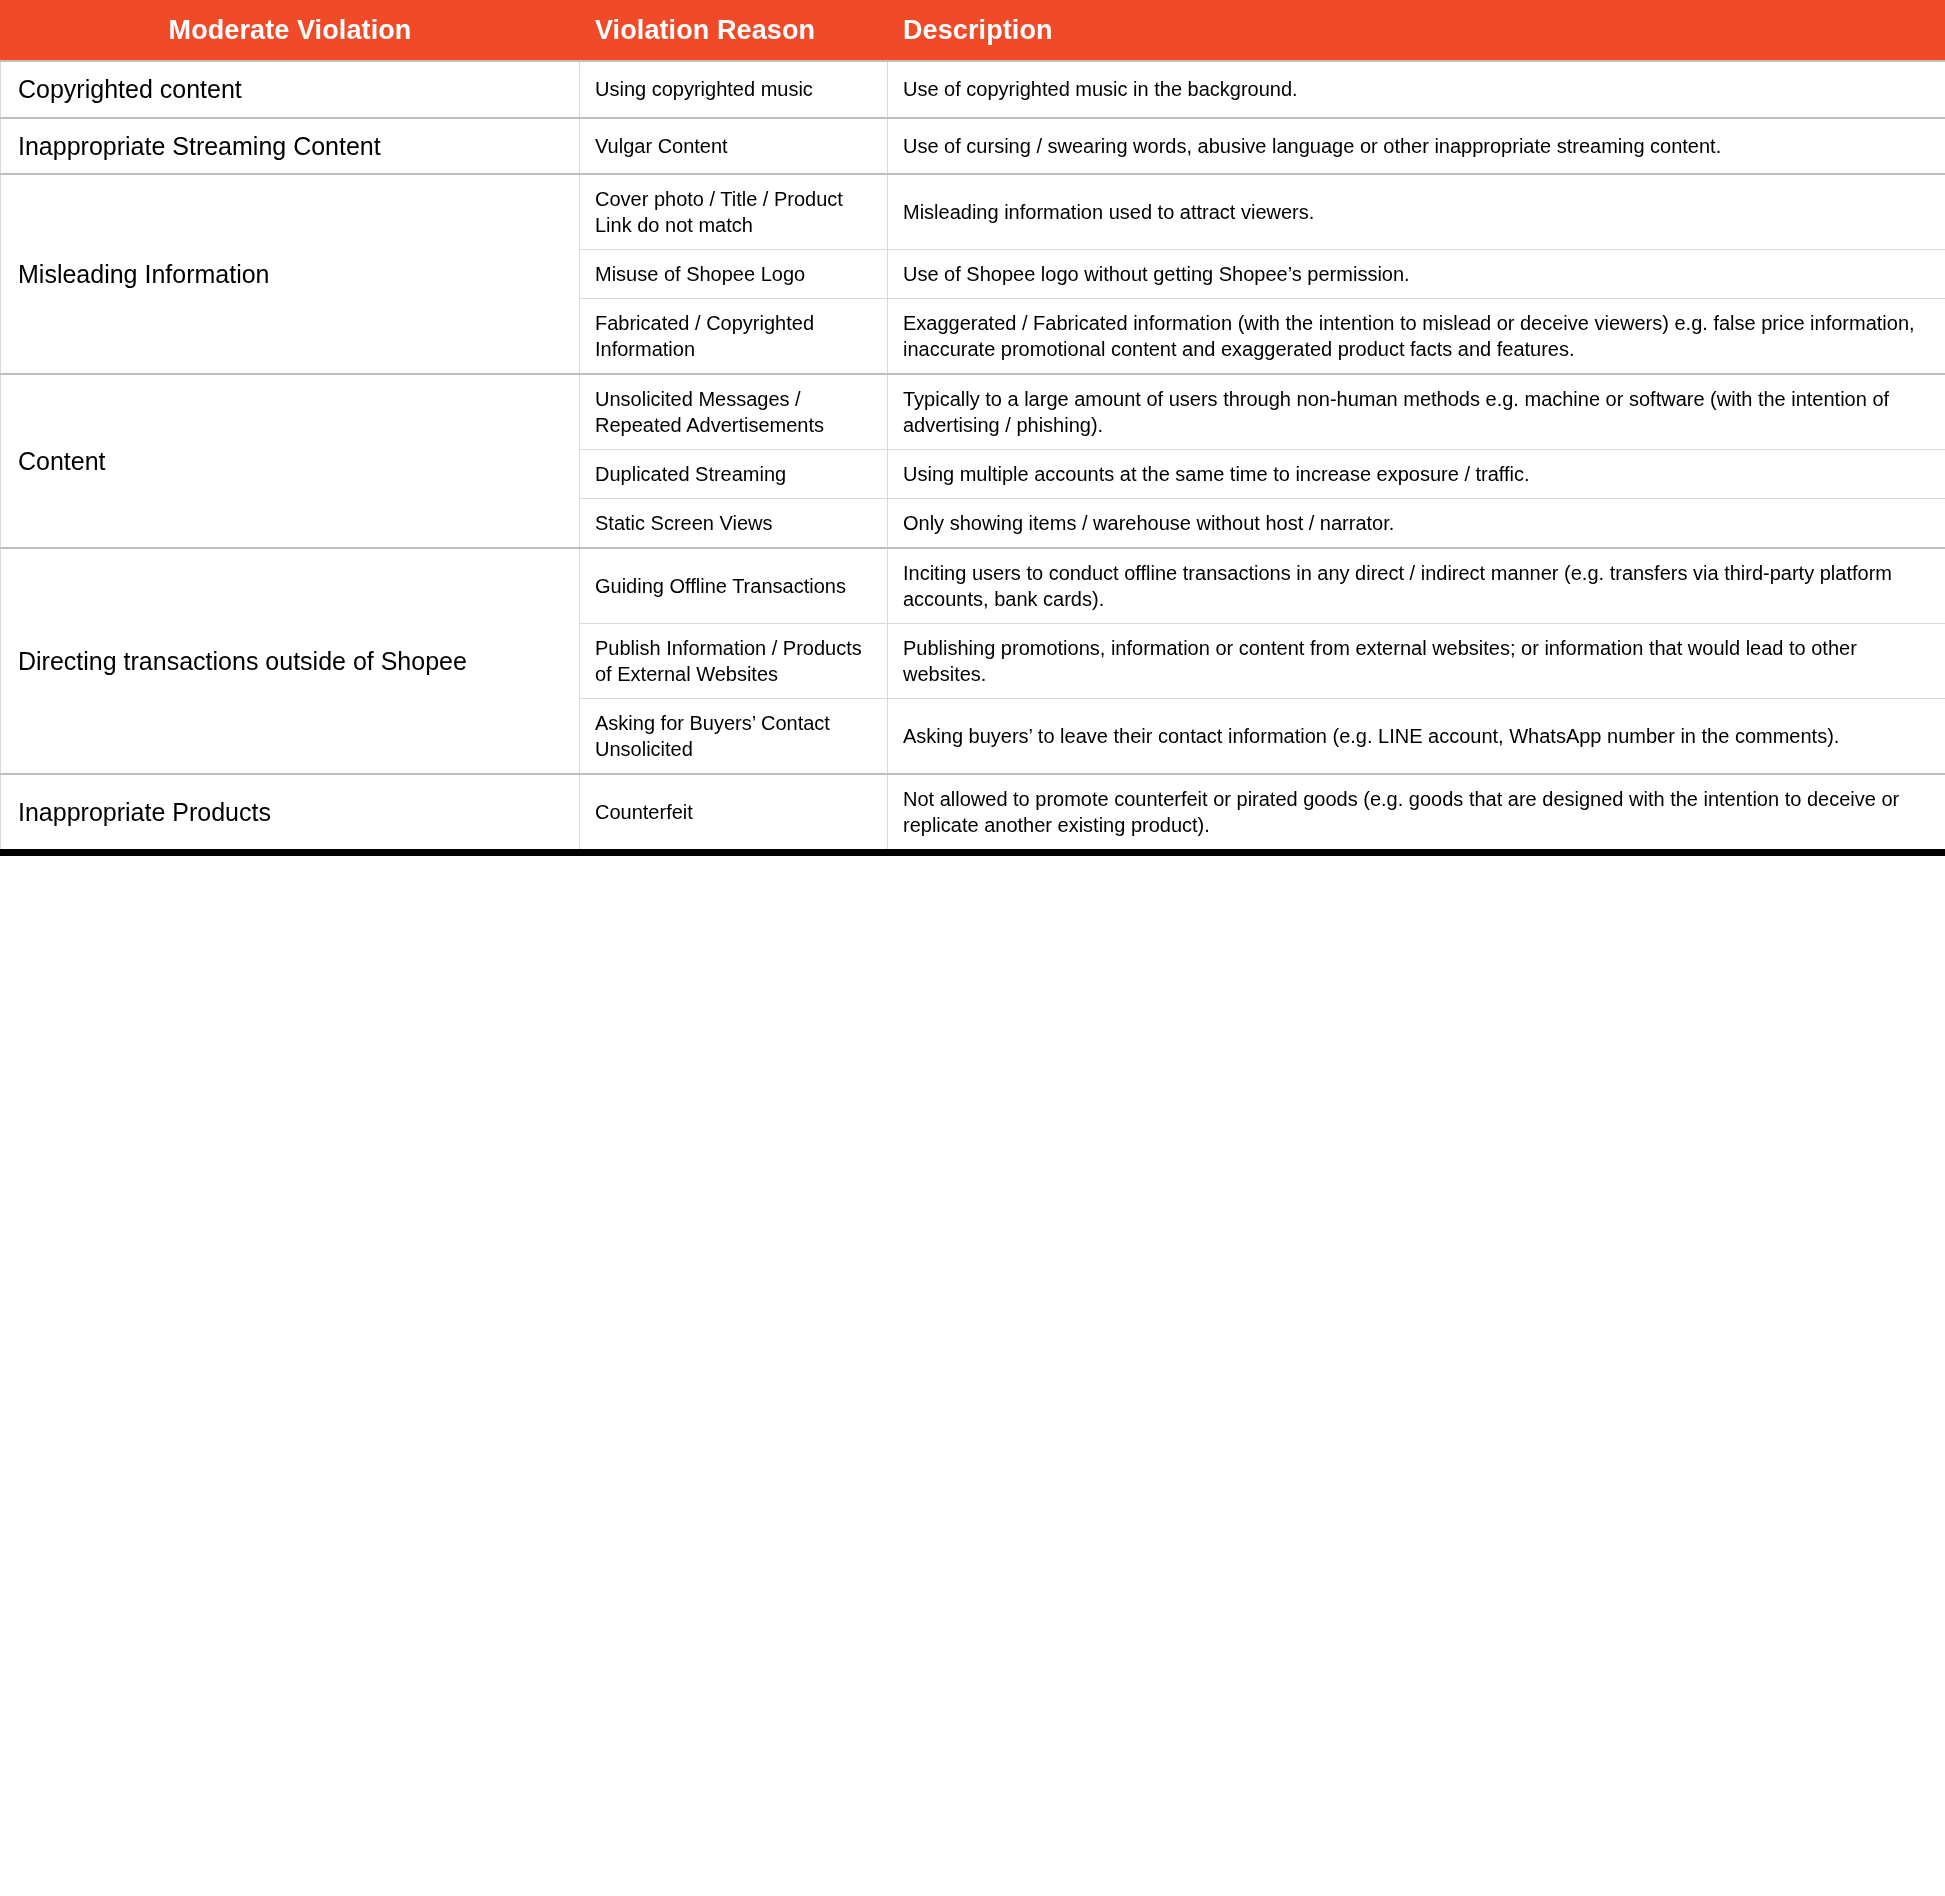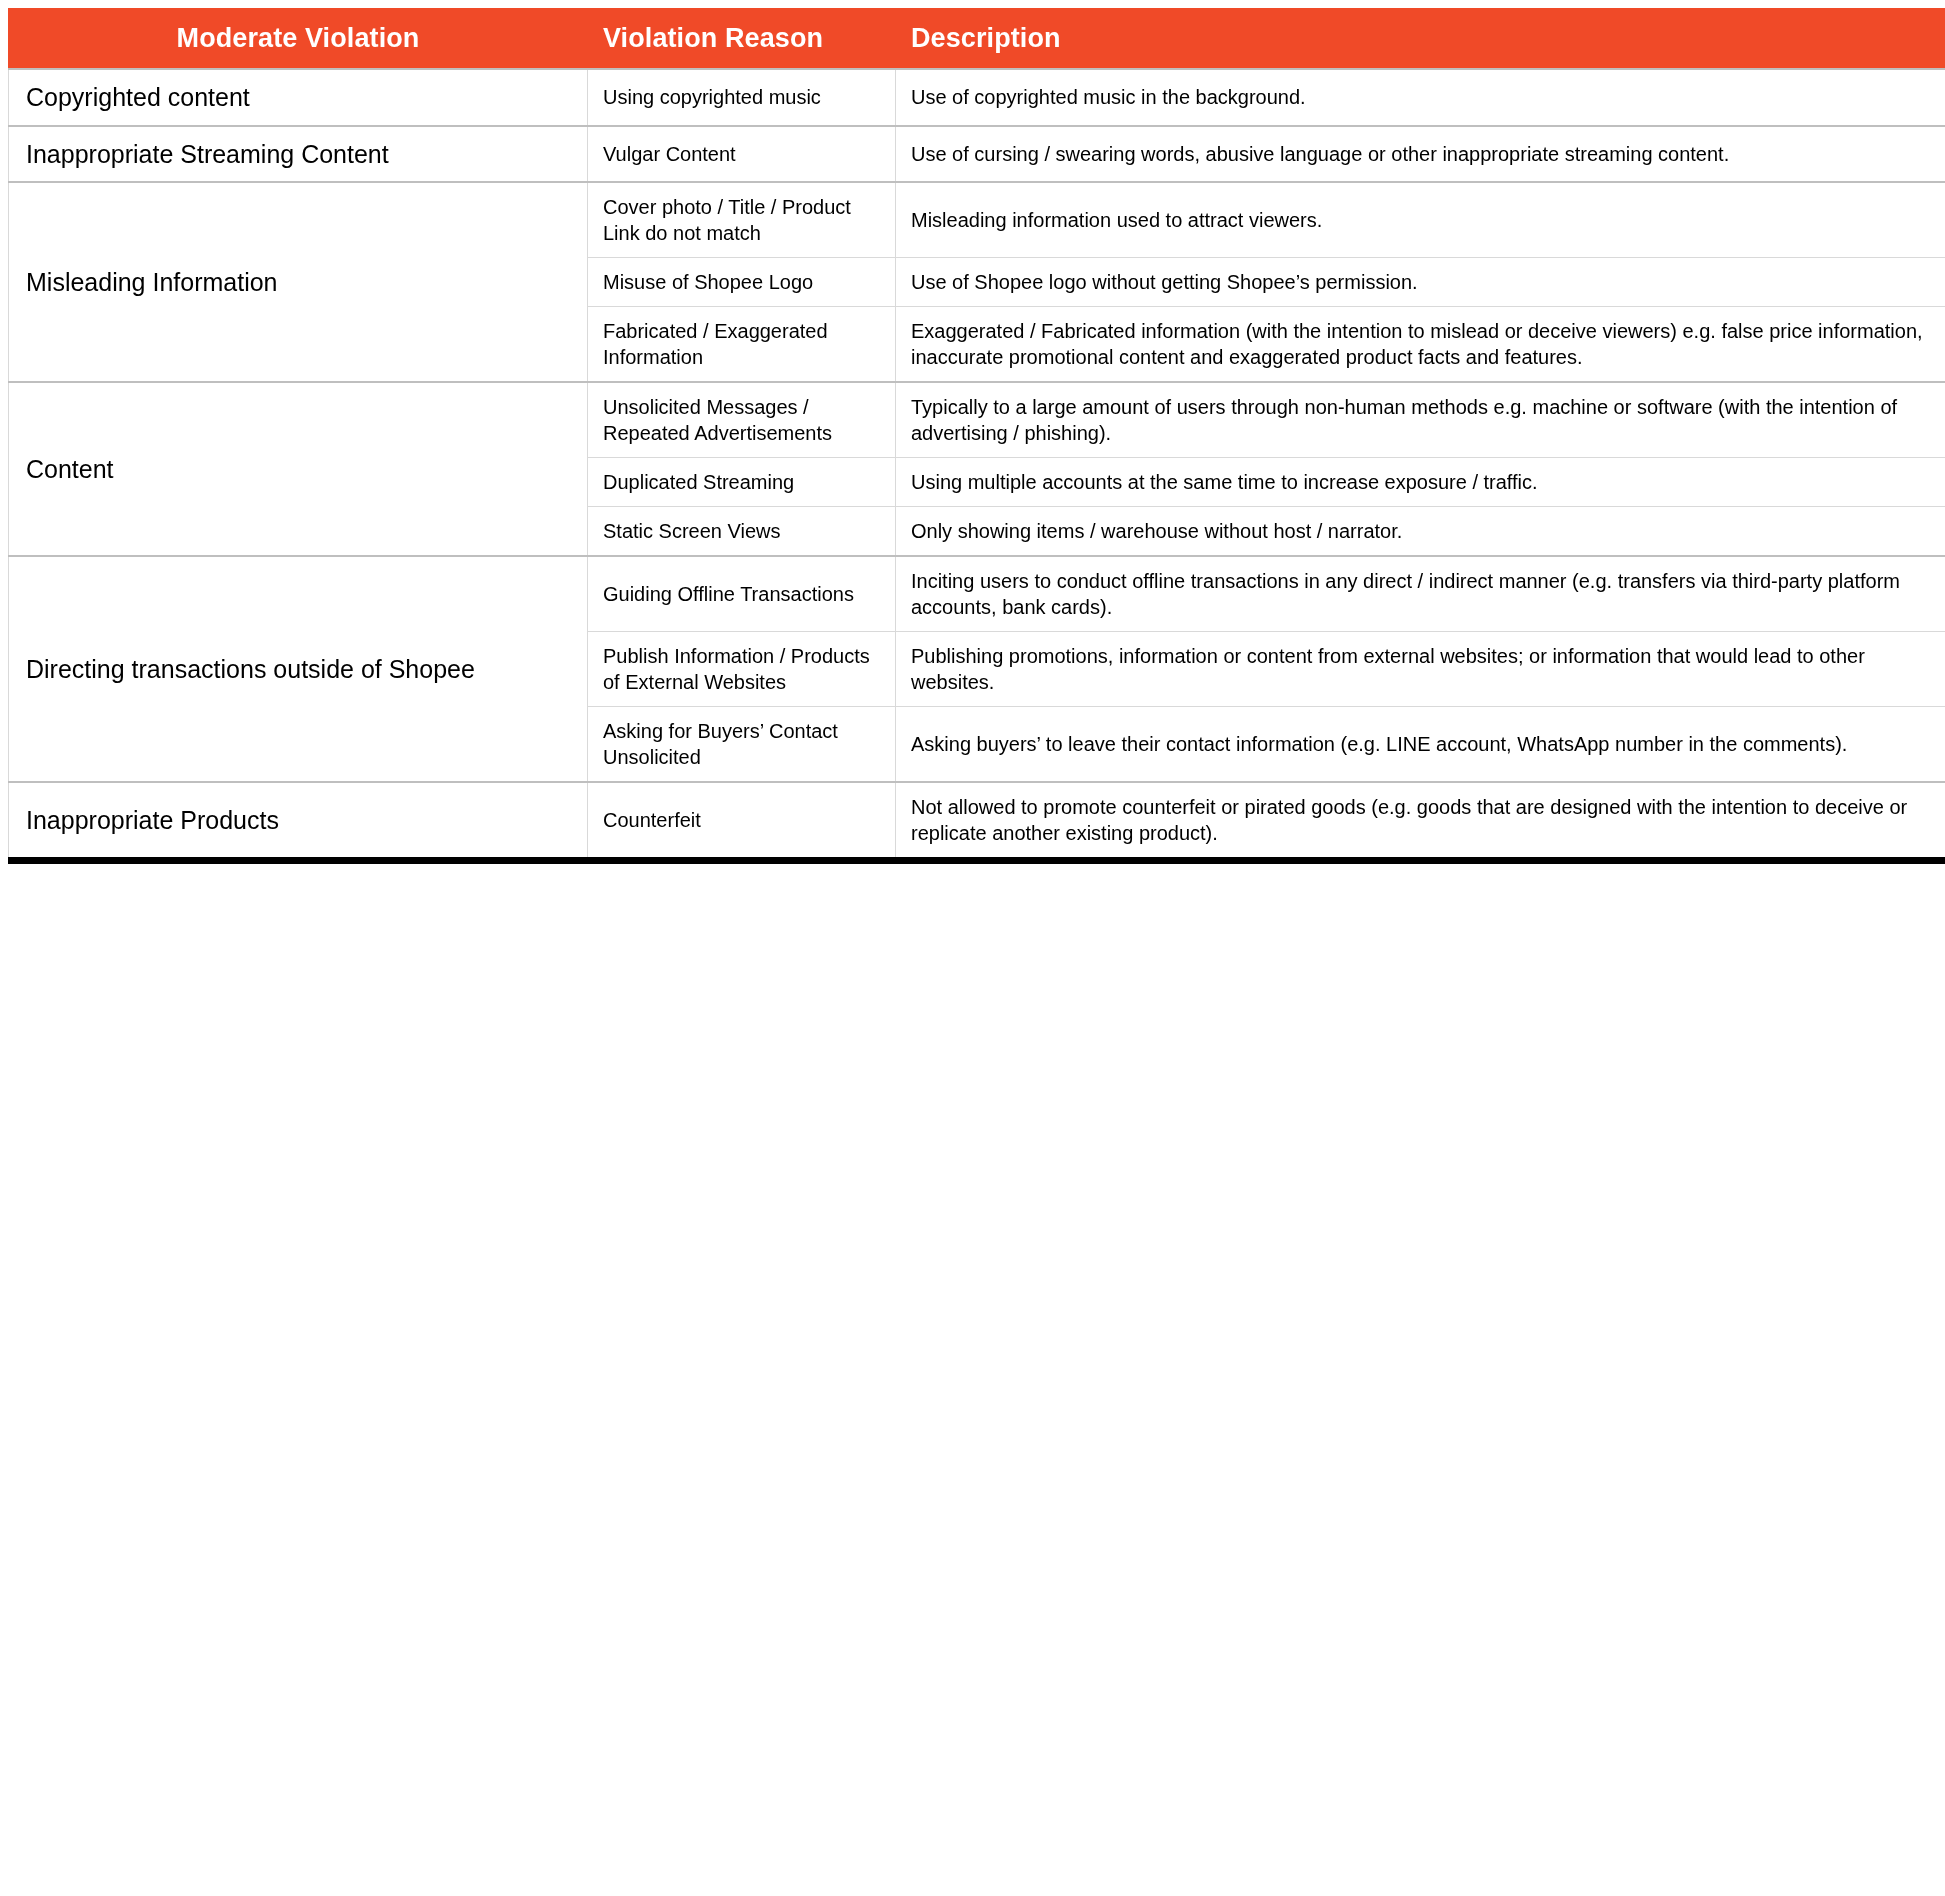--- a/index.html
+++ b/index.html
@@ -6,21 +6,21 @@
     margin: 0;
     padding: 0;
     background: #ffffff;
   }
   body {
     width: 1946px;
     font-family: "Liberation Sans", sans-serif;
     color: #000000;
   }
   .table-wrap {
-    padding: 8px;
+    padding: 0;
     box-sizing: border-box;
   }
   table.violations {
     border-collapse: collapse;
     table-layout: fixed;
     width: 1946px;
     border-bottom: 7px solid #000000;
   }
   table.violations col.c1 { width: 579px; }
   table.violations col.c2 { width: 308px; }
@@ -92,21 +92,21 @@
         <tr class="group-start">
           <td class="cat" rowspan="3">Misleading Information</td>
           <td class="reason">Cover photo / Title / Product Link do not match</td>
           <td class="desc">Misleading information used to attract viewers.</td>
         </tr>
         <tr>
           <td class="reason">Misuse of Shopee Logo</td>
           <td class="desc">Use of Shopee logo without getting Shopee’s permission.</td>
         </tr>
         <tr>
-          <td class="reason">Fabricated / Exaggerated Information</td>
+          <td class="reason">Fabricated / Copyrighted Information</td>
           <td class="desc">Exaggerated / Fabricated information (with the intention to mislead or deceive viewers) e.g. false price information, inaccurate promotional content and exaggerated product facts and features.</td>
         </tr>
         <tr class="group-start">
           <td class="cat" rowspan="3">Content</td>
           <td class="reason">Unsolicited Messages / Repeated Advertisements</td>
           <td class="desc">Typically to a large amount of users through non-human methods e.g. machine or software (with the intention of advertising / phishing).</td>
         </tr>
         <tr>
           <td class="reason">Duplicated Streaming</td>
           <td class="desc">Using multiple accounts at the same time to increase exposure / traffic.</td>

